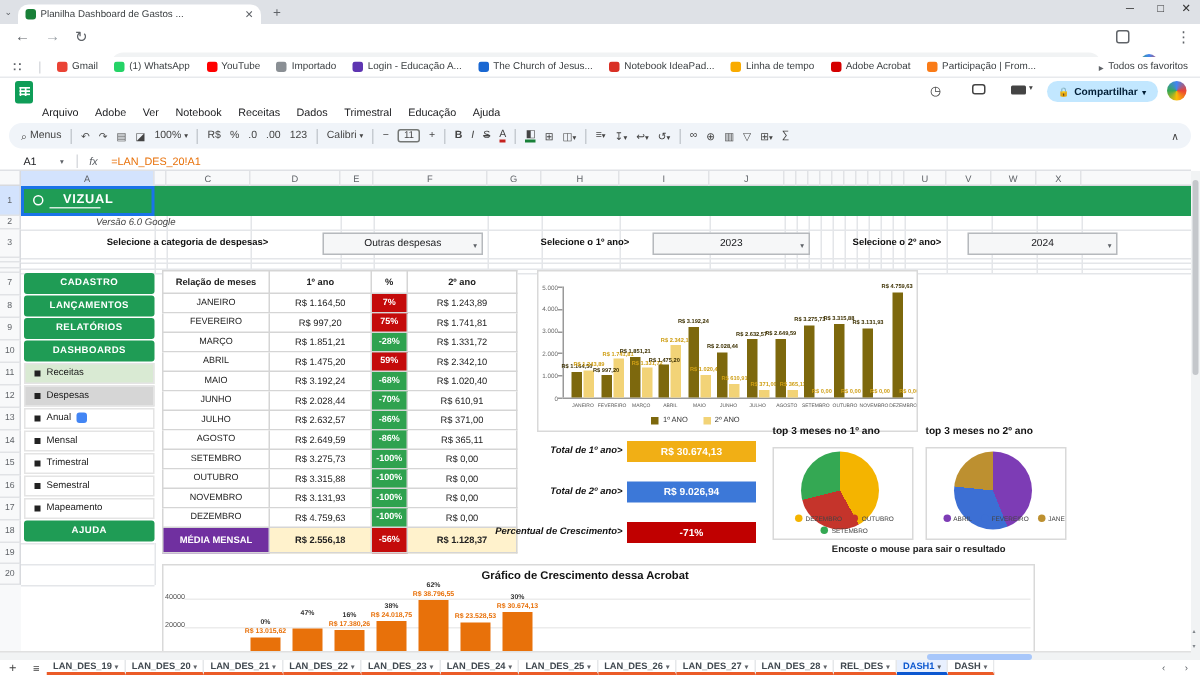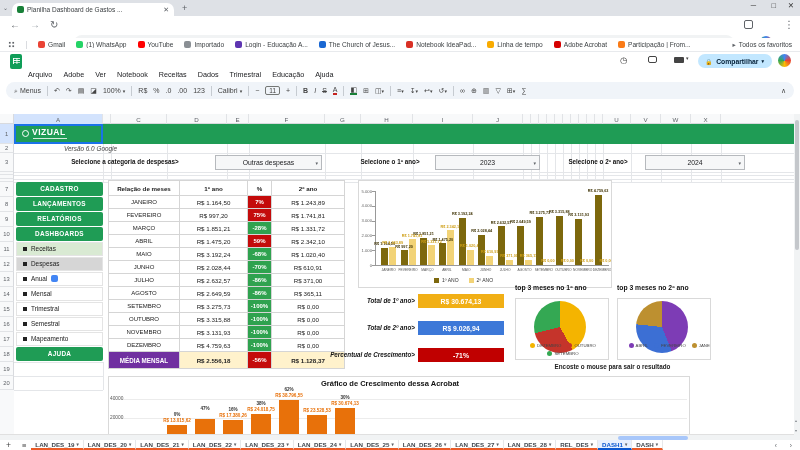--- a/index.html
+++ b/index.html
@@ -208,20 +208,27 @@
     <span>∞</span>
     <span>⊕</span>
     <span>▥</span>
     <span>▽</span>
     <span>⊞<span style="font-size:5px;">▾</span></span>
     <span>∑</span>
     <span style="flex:1;"></span>
     <span>∧</span>
   </div>
 
+  <div id="formulabar">
+    <span style="width:40px;text-align:center;">A1</span>
+    <span style="font-size:5px;color:#5f6368;">▾</span>
+    <span style="width:1px;height:9px;background:#dadce0;margin:0 8px;"></span>
+    <span style="font-style:italic;color:#5f6368;margin-right:9px;">fx</span>
+    <span style="color:#e8710a;">=LAN_DES_20!A1</span>
+  </div>
 
   <div class="abs" id="colheads">
       <div style="position: absolute; left: 0px; top: 0px; width: 14px; height: 10px; border-right: 1px solid rgb(216, 218, 222);"></div>
       <div class="colcell" style="position: absolute; left: 14px; width: 89px; height: 10px; background: rgb(211, 227, 253);">A</div>
       <div class="colcell" style="position: absolute; left: 103px; width: 8px; height: 10px;"></div>
       <div class="colcell" style="position: absolute; left: 111px; width: 56px; height: 10px;">C</div>
       <div class="colcell" style="position: absolute; left: 167px; width: 60px; height: 10px;">D</div>
       <div class="colcell" style="position: absolute; left: 227px; width: 22px; height: 10px;">E</div>
       <div class="colcell" style="position: absolute; left: 249px; width: 76px; height: 10px;">F</div>
       <div class="colcell" style="position: absolute; left: 325px; width: 36px; height: 10px;">G</div>
@@ -289,21 +296,21 @@
       <div class="gline" style="position: absolute; left: 557px; top: 20px; width: 1px; height: 38px;"></div>
       <div class="gline" style="position: absolute; left: 565px; top: 20px; width: 1px; height: 38px;"></div>
       <div class="gline" style="position: absolute; left: 573px; top: 20px; width: 1px; height: 38px;"></div>
       <div class="gline" style="position: absolute; left: 581px; top: 20px; width: 1px; height: 38px;"></div>
       <div class="gline" style="position: absolute; left: 589px; top: 20px; width: 1px; height: 38px;"></div>
       <div class="gline" style="position: absolute; left: 617px; top: 20px; width: 1px; height: 38px;"></div>
       <div class="gline" style="position: absolute; left: 647px; top: 20px; width: 1px; height: 38px;"></div>
       <div class="gline" style="position: absolute; left: 677px; top: 20px; width: 1px; height: 38px;"></div>
       <div class="gline" style="position: absolute; left: 707px; top: 20px; width: 1px; height: 38px;"></div>
       <div style="position: absolute; left: 0px; top: 0px; width: 780px; height: 20px; background: rgb(31, 156, 85);"></div>
-      <div style="position: absolute; left: 8px; top: 3px; color: rgb(255, 255, 255); font-weight: bold; font-size: 8.5px; letter-spacing: 0.5px; display: flex; align-items: flex-end; gap: 3px;">
+      <div style="position: absolute; left: 8px; top: 3px; color: rgb(255, 255, 255); font-weight: bold; font-size: 8.5px; letter-spacing: 0.5px; display: flex; align-items: flex-end; gap: 13px;">
         <div style="position: static; width: 7px; height: 7px; border: 1.5px solid rgb(255, 255, 255); border-radius: 50%;"></div>
         <span style="position: static;">VIZUAL</span>
       </div>
       <div style="position: absolute; left: 19px; top: 14px; width: 34px; height: 1px; background: rgb(255, 255, 255); opacity: 0.8;"></div>
       <div class="selbox" style="position: absolute; left: 0px; top: 0px; width: 89px; height: 20px;"></div>
       <div style="position: absolute; left: 50px; top: 21px; font-size: 6.4px; font-style: italic; color: rgb(68, 68, 68);">Versão 6.0 Google</div>
       <div style="position: absolute; left: 46px; top: 30px; width: 130px; height: 17px; font-size: 6.3px; font-weight: bold; color: rgb(17, 17, 17); display: flex; align-items: center; justify-content: center; text-align: center; line-height: 1.1;">Selecione a categoria de despesas&gt;</div>
       <div style="position: absolute; left: 201px; top: 31px; width: 107px; height: 15px; background: rgb(246, 247, 248); border: 1px solid rgb(182, 185, 189); display: flex; align-items: center; justify-content: center; font-size: 6.8px; color: rgb(32, 33, 36);">Outras despesas<span style="position: absolute; right: 3px; top: 4px; font-size: 5px; color: rgb(95, 99, 104);">▾</span></div>
       <div style="position: absolute; left: 334px; top: 30px; width: 84px; height: 17px; font-size: 6.3px; font-weight: bold; color: rgb(17, 17, 17); display: flex; align-items: center; justify-content: center; text-align: center; line-height: 1.1;">Selecione o 1º ano&gt;</div>
       <div style="position: absolute; left: 421px; top: 31px; width: 105px; height: 15px; background: rgb(246, 247, 248); border: 1px solid rgb(182, 185, 189); display: flex; align-items: center; justify-content: center; font-size: 6.8px; color: rgb(32, 33, 36);">2023<span style="position: absolute; right: 3px; top: 4px; font-size: 5px; color: rgb(95, 99, 104);">▾</span></div>

